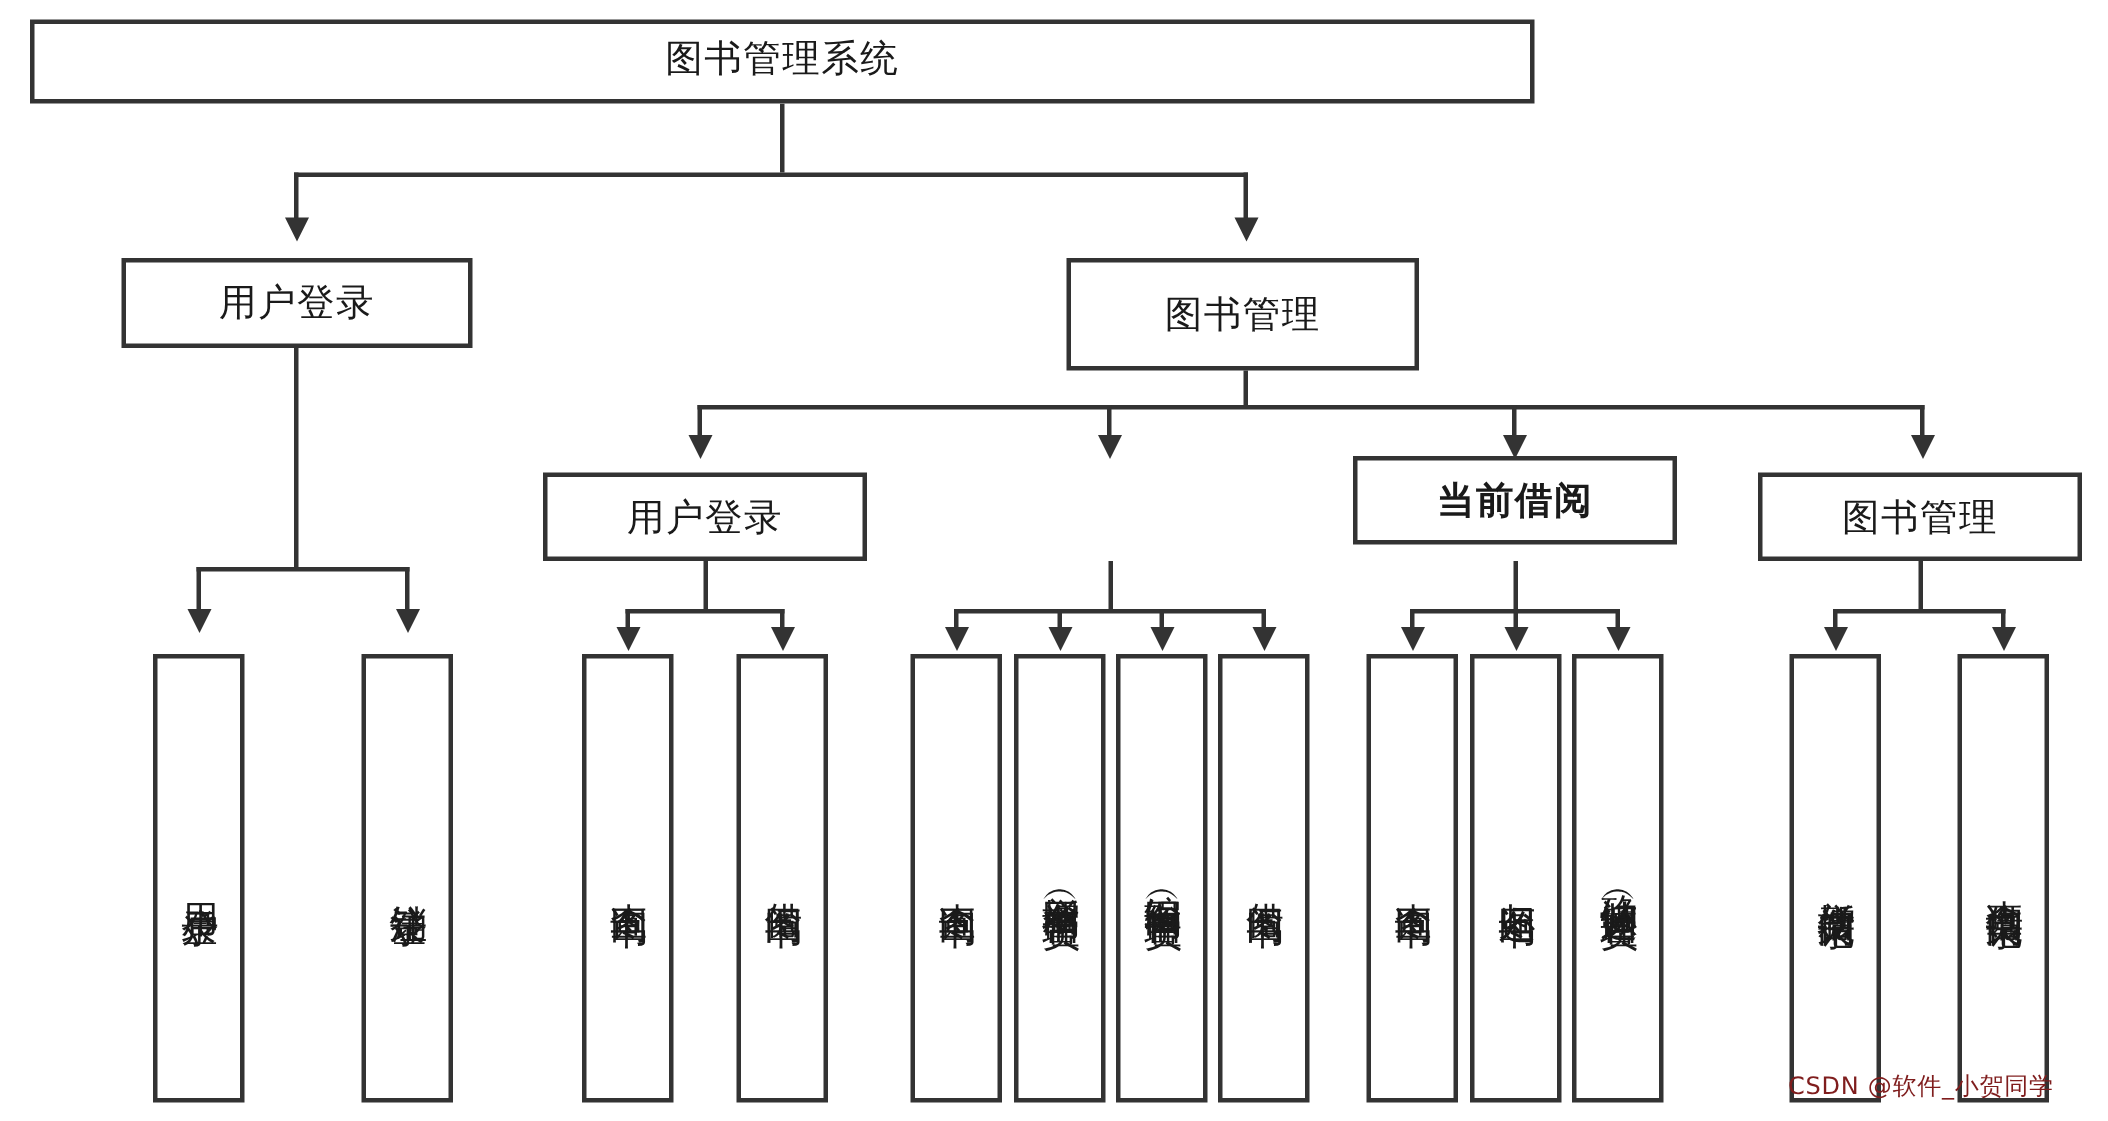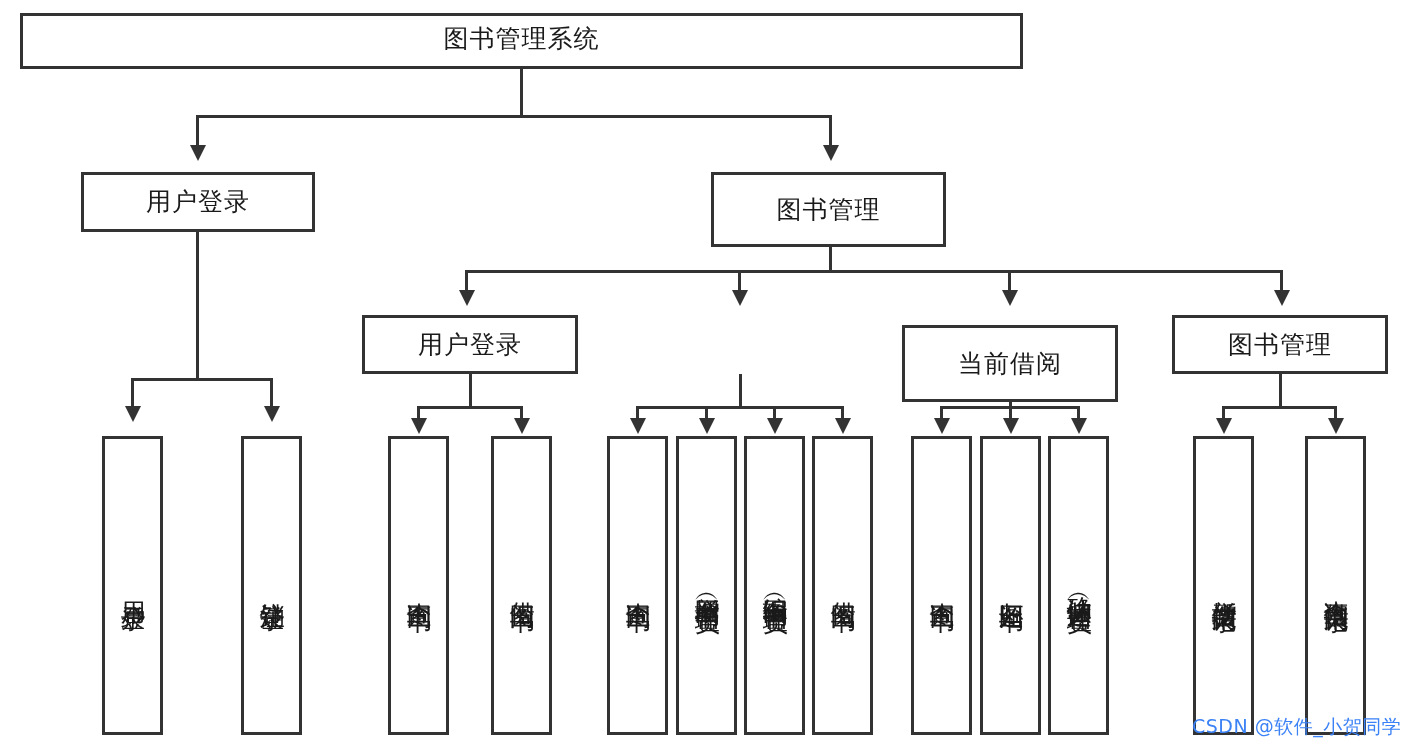--- a/index.html
+++ b/index.html
@@ -64,22 +64,22 @@
     position: absolute;
     width: 0;
     height: 0;
     border-left: 8px solid transparent;
     border-right: 8px solid transparent;
     border-top: 16px solid #333333;
     z-index: 2;
   }
   .watermark {
     position: absolute;
-    color: #3b82f6;
-    font-size: 19px;
+    color: #7f1d1d;
+    font-size: 16px;
     letter-spacing: 0.5px;
     white-space: nowrap;
     z-index: 5;
   }
 </style>
 </head>
 <body>
 
 <div id="canvas">
 
@@ -117,21 +117,21 @@
   <div class="edge vline" style="left:738px; top:270px; height:22px;"></div>
   <div class="arrow" style="left:732px; top:290px;"></div>
   <div class="edge vline" style="left:1008px; top:270px; height:22px;"></div>
   <div class="arrow" style="left:1002px; top:290px;"></div>
   <div class="edge vline" style="left:1280px; top:270px; height:22px;"></div>
   <div class="arrow" style="left:1274px; top:290px;"></div>
 
   <div class="node horiz" style="left:362px; top:315px; width:216px; height:59px;">
     <span>用户登录</span>
   </div>
-  <div class="node horiz" style="left:902px; top:325px; width:216px; height:77px;">
+  <div class="node horiz" style="left:902px; top:304px; width:216px; height:59px;font-weight:bold;">
     <span>当前借阅</span>
   </div>
   <div class="node horiz" style="left:1172px; top:315px; width:216px; height:59px;">
     <span>图书管理</span>
   </div>
 
   <div class="edge vline" style="left:469px; top:374px; height:34px;"></div>
   <div class="edge hline" style="left:417px; top:406px; width:106px;"></div>
   <div class="edge vline" style="left:417px; top:406px; height:16px;"></div>
   <div class="arrow" style="left:411px; top:418px;"></div>

